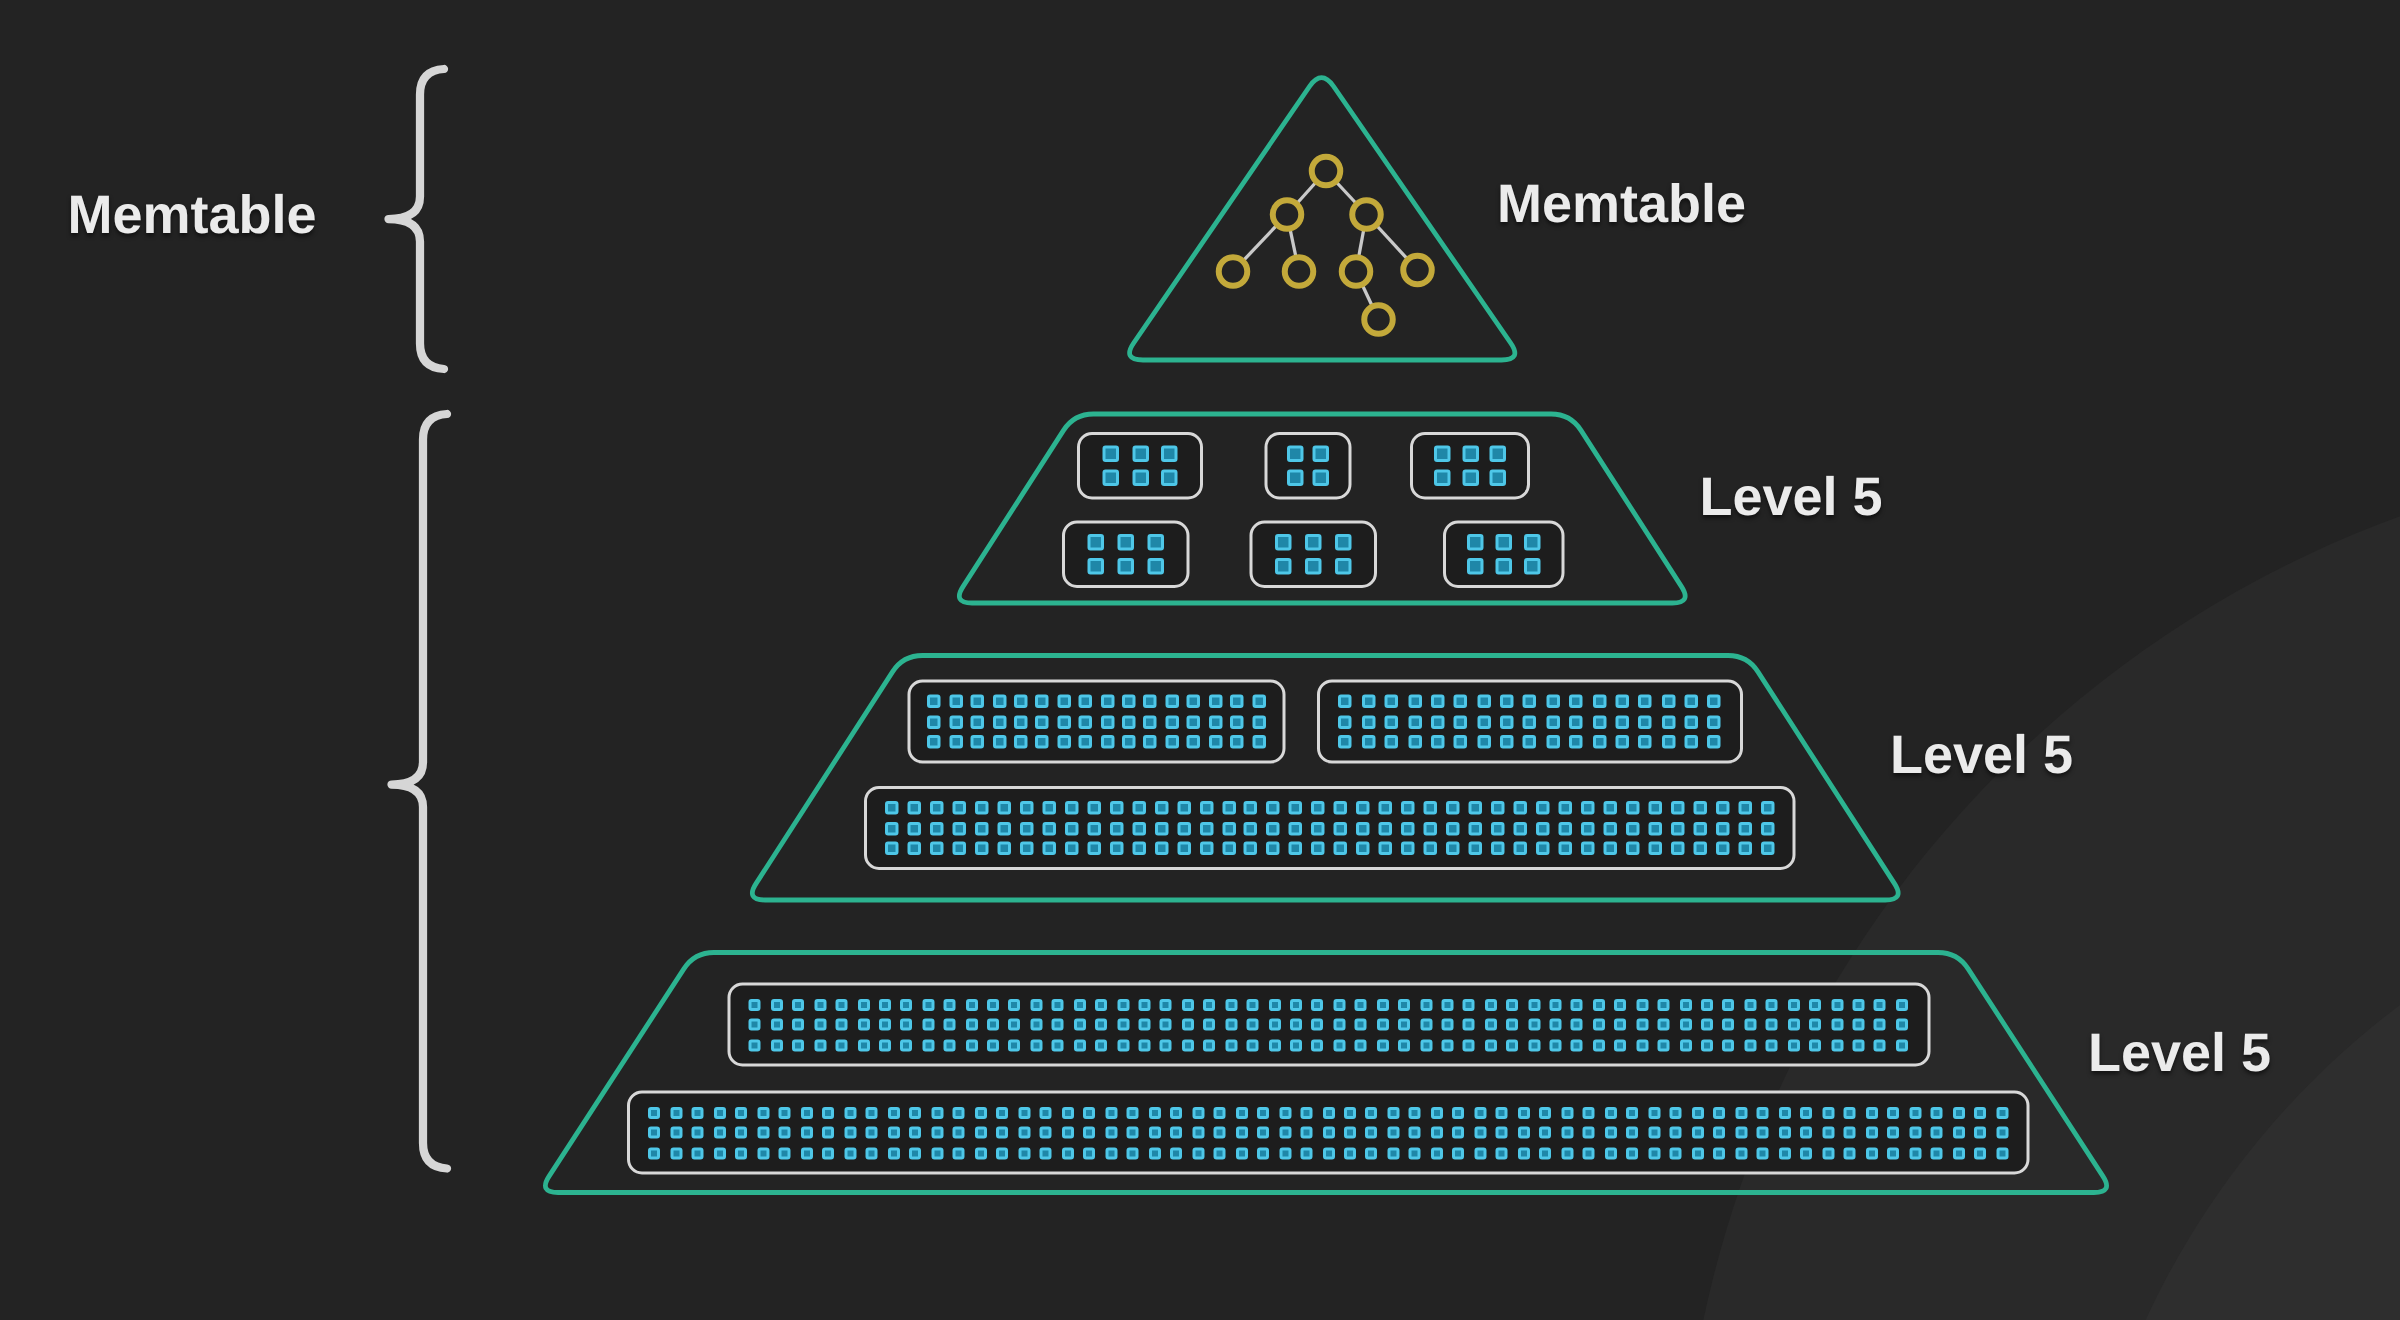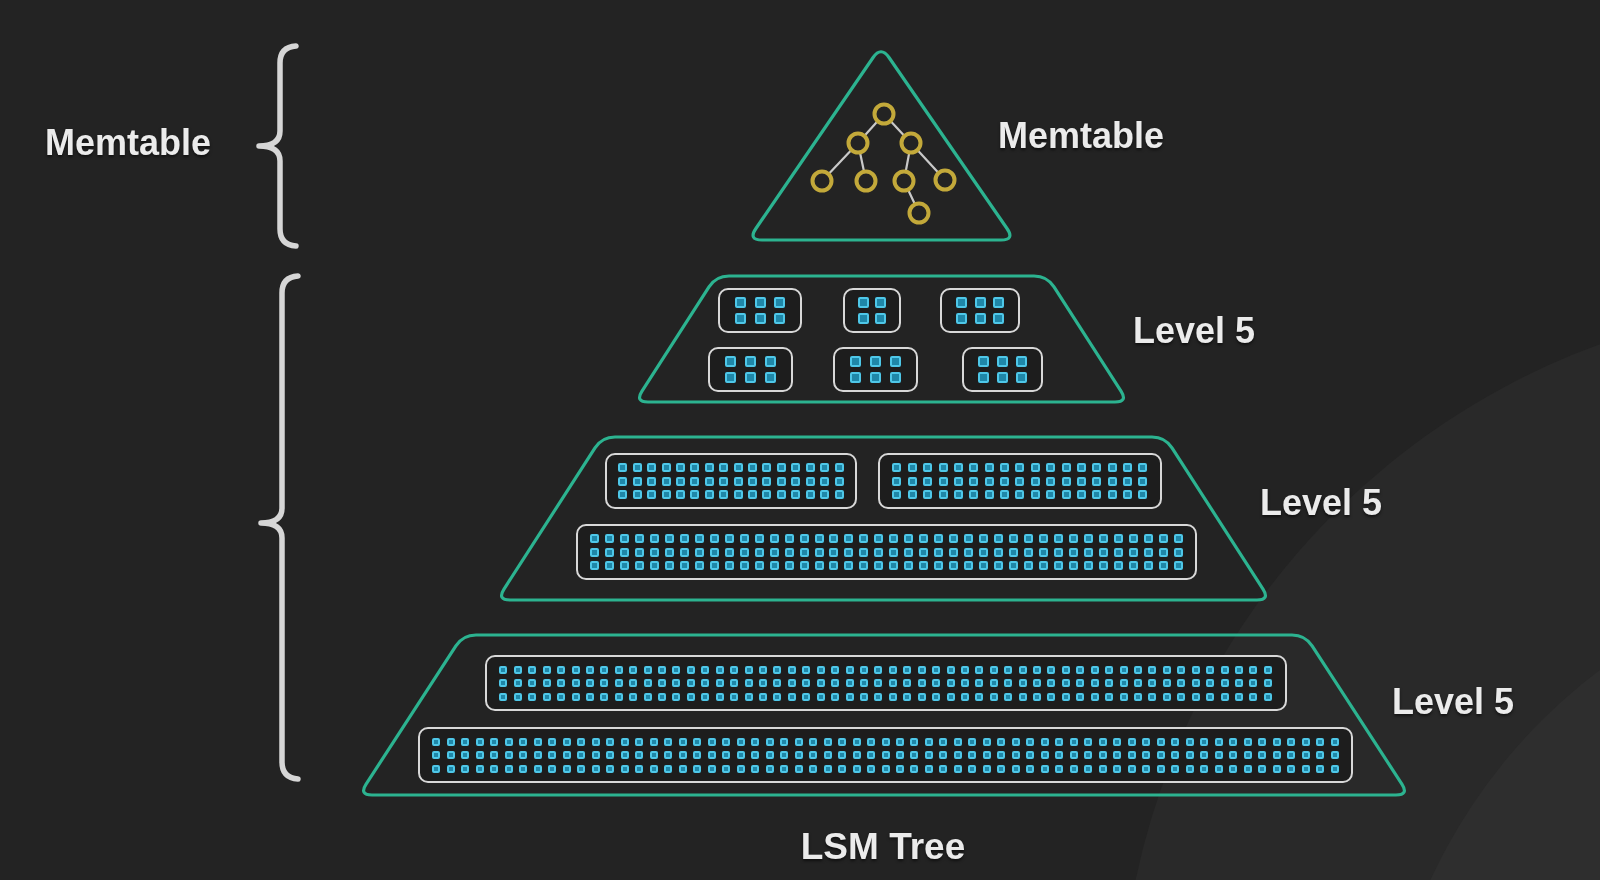--- a/index.html
+++ b/index.html
@@ -751,14 +751,13 @@
           <span class="sq" style="width: 8px; height: 8px;"></span>
         </div>
       </div>
     </div>
 
   <div class="lbl" id="lbl-mem-left">Memtable</div>
   <div class="lbl" id="lbl-mem-right">Memtable</div>
   <div class="lbl" id="lbl-level0">Level 5</div>
   <div class="lbl" id="lbl-level1">Level 5</div>
   <div class="lbl" id="lbl-level2">Level 5</div>
-  <div class="lbl" id="lbl-lsm">LSM Tree</div>
 </div>
 
 </body></html>

